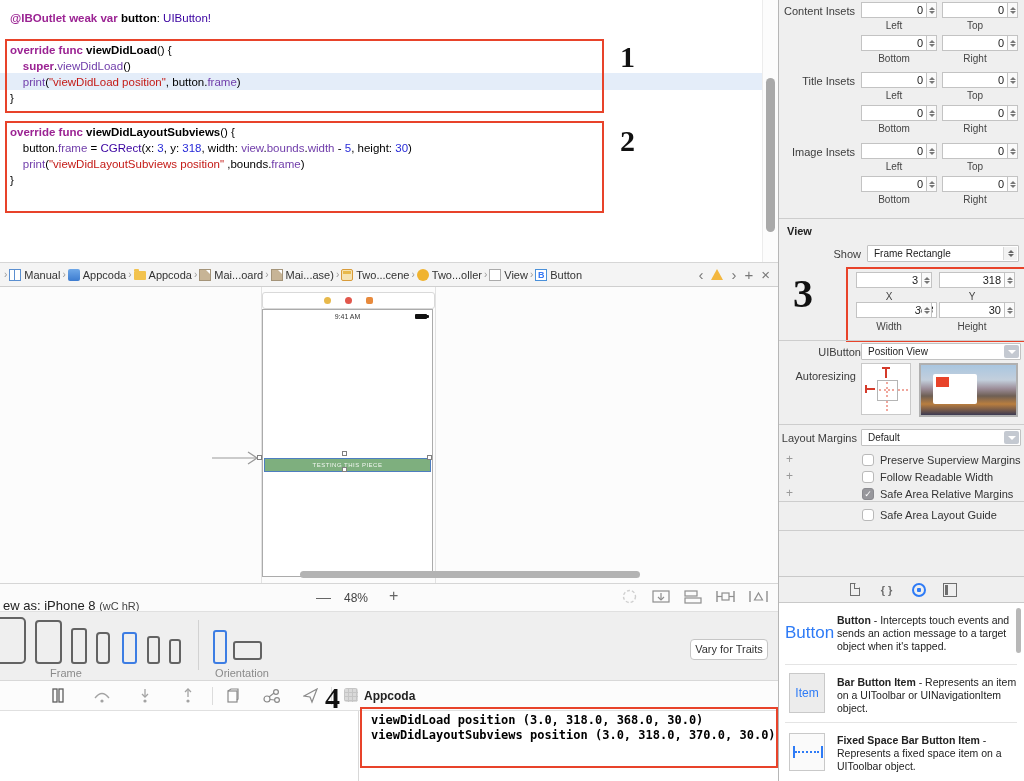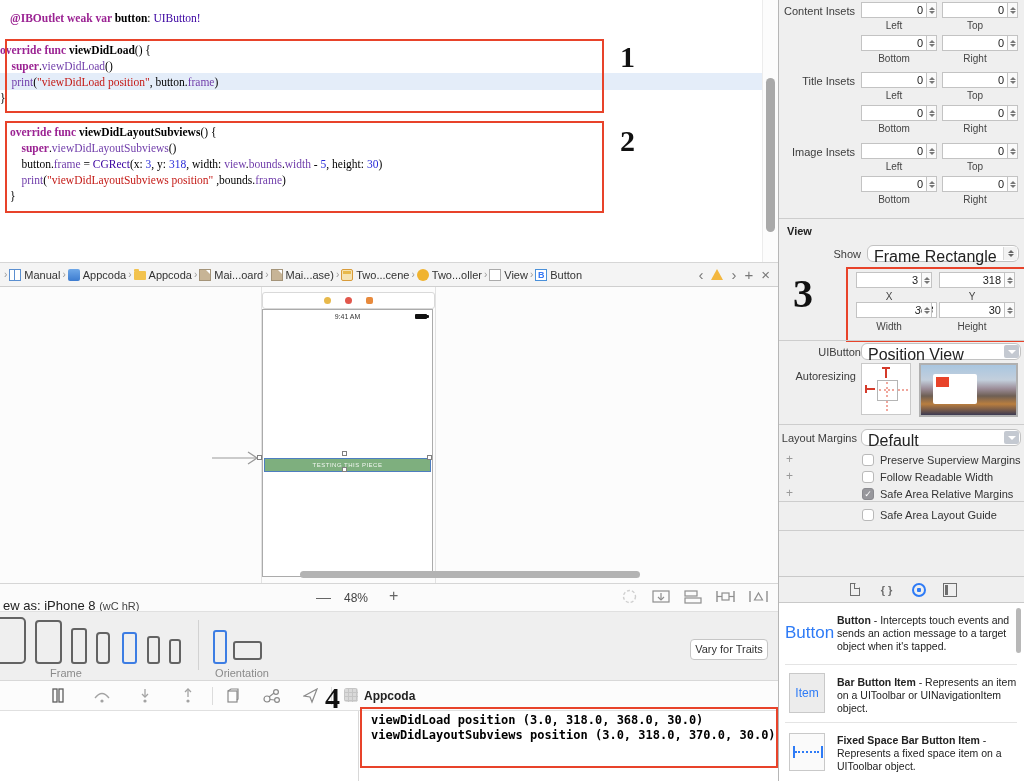--- a/index.html
+++ b/index.html
@@ -1,23 +1,23 @@
 <!DOCTYPE html>
 <html><head>
 <meta charset="utf-8">
 <style>
   html,body{margin:0;padding:0;background:#fff;}
   #root{position:relative;width:1024px;height:781px;overflow:hidden;
         font-family:"Liberation Sans",sans-serif;background:#fff;}
   
   #editor{position:absolute;left:0;top:0;width:778px;height:262px;background:#fff;}
-  .code-line{height:16px;white-space:pre;font-family:Liberation Serif, serif;
+  .code-line{height:16px;white-space:pre;font-family:Liberation Sans, sans-serif;
              font-size:11.5px;line-height:16px;color:#000;}
   #intro-line{position:absolute;left:10px;top:10px;}
-  #block1-lines{position:absolute;left:0;top:42px;}
+  #block1-lines{position:absolute;left:10px;top:42px;}
   #block2-lines{position:absolute;left:10px;top:124px;}
   .c-kw{color:#9B2393;font-weight:bold}.c-decl{color:#000;font-weight:bold}
   .c-ty{color:#3900A0}.c-fn{color:#703DAA}.c-str{color:#C41A16}.c-num{color:#272AD8}.c-pl{color:#000}
   #hl-line{position:absolute;left:0;top:73px;width:762px;height:17px;background:#E4EDF9;}
   .redbox{position:absolute;border:2px solid #E8432A;background:transparent;pointer-events:none;}
   #box1{left:5px;top:39px;width:595px;height:70px;}
   #box2{left:5px;top:121px;width:595px;height:88px;}
   .ann-num{position:absolute;font-family:"Liberation Serif",serif;font-weight:bold;color:#111;}
   #num1{left:620px;top:40px;font-size:30px;}
   #num2{left:620px;top:124px;font-size:30px;}
@@ -94,22 +94,22 @@
   .ins-label{position:absolute;font-size:11px;color:#3c3c3c;text-align:right;}
   .field{position:absolute;height:16px;background:#fff;border:1px solid #C3C3C3;box-sizing:border-box;
          font-size:11px;color:#222;text-align:right;padding:1px 3px 0 0;}
   .stepper{position:absolute;width:10px;height:16px;background:#FAFAFA;border:1px solid #C3C3C3;border-left:none;box-sizing:border-box;
            display:flex;flex-direction:column;align-items:center;justify-content:center;gap:1px;}
   .stepper i{width:0;height:0;border-left:3px solid transparent;border-right:3px solid transparent;display:block;}
   .stepper .up{border-bottom:3px solid #777;}
   .stepper .dn{border-top:3px solid #777;}
   .cap{position:absolute;font-size:10px;color:#444;text-align:center;}
   .sec-title{position:absolute;font-size:11px;font-weight:bold;color:#222;}
-  .dropdown{position:absolute;height:17px;background:#fff;border:1px solid #C2C2C2;border-radius:6px;box-sizing:border-box;
-            font-size:16px;color:#222;padding:2px 0 0 6px;}
+  .dropdown{position:absolute;height:17px;background:#fff;border:1px solid #C2C2C2;border-radius:1px;box-sizing:border-box;
+            font-size:10px;color:#222;padding:2px 0 0 6px;}
   .dd-pop{position:absolute;right:1px;top:1px;bottom:1px;width:13px;background:#F2F2F2;border-left:1px solid #D8D8D8;
           display:flex;flex-direction:column;align-items:center;justify-content:center;gap:1px;}
   .dd-pop i{width:0;height:0;border-left:3px solid transparent;border-right:3px solid transparent;display:block;}
   .dd-pop .up{border-bottom:3px solid #666;} .dd-pop .dn{border-top:3px solid #666;}
   .dd-sq{position:absolute;right:1px;top:1px;bottom:1px;width:15px;background:#C4C9D1;border-radius:2px;
          display:flex;align-items:center;justify-content:center;}
   .dd-sq i{width:0;height:0;border-left:4px solid transparent;border-right:4px solid transparent;border-top:4px solid #fff;display:block;}
   #box3{left:67px;top:267px;width:176px;height:71px;}
   #num3{left:14px;top:270px;font-size:40px;}
   
@@ -161,21 +161,20 @@
         <div class="code-line"><span class="c-kw">@IBOutlet weak var </span><span class="c-decl">button</span><span class="c-pl">: </span><span class="c-ty">UIButton!</span></div>
       </div>
     <div id="block1-lines">
         <div class="code-line"><span class="c-kw">override func </span><span class="c-decl">viewDidLoad</span><span class="c-pl">() {</span></div>
         <div class="code-line"><span class="c-pl">    </span><span class="c-kw">super</span><span class="c-pl">.</span><span class="c-fn">viewDidLoad</span><span class="c-pl">()</span></div>
         <div class="code-line"><span class="c-pl">    </span><span class="c-fn">print</span><span class="c-pl">(</span><span class="c-str">"viewDidLoad position"</span><span class="c-pl">, button.</span><span class="c-fn">frame</span><span class="c-pl">)</span></div>
         <div class="code-line"><span class="c-pl">}</span></div>
       </div>
     <div id="block2-lines">
         <div class="code-line"><span class="c-kw">override func </span><span class="c-decl">viewDidLayoutSubviews</span><span class="c-pl">() {</span></div>
-        <div class="code-line"><span class="c-pl">    </span><span class="c-kw">super</span><span class="c-pl">.</span><span class="c-fn">viewDidLayoutSubviews</span><span class="c-pl">()</span></div>
         <div class="code-line"><span class="c-pl">    button.</span><span class="c-fn">frame</span><span class="c-pl"> = </span><span class="c-ty">CGRect</span><span class="c-pl">(x: </span><span class="c-num">3</span><span class="c-pl">, y: </span><span class="c-num">318</span><span class="c-pl">, width: </span><span class="c-fn">view</span><span class="c-pl">.</span><span class="c-fn">bounds</span><span class="c-pl">.</span><span class="c-fn">width</span><span class="c-pl"> - </span><span class="c-num">5</span><span class="c-pl">, height: </span><span class="c-num">30</span><span class="c-pl">)</span></div>
         <div class="code-line"><span class="c-pl">    </span><span class="c-fn">print</span><span class="c-pl">(</span><span class="c-str">"viewDidLayoutSubviews position"</span><span class="c-pl"> ,bounds.</span><span class="c-fn">frame</span><span class="c-pl">)</span></div>
         <div class="code-line"><span class="c-pl">}</span></div>
       </div>
     <div id="box1" class="redbox"></div>
     <div id="box2" class="redbox"></div>
     <div id="num1" class="ann-num">1</div>
     <div id="num2" class="ann-num">2</div>
     <div id="ed-track">
       <div id="ed-thumb"></div>

